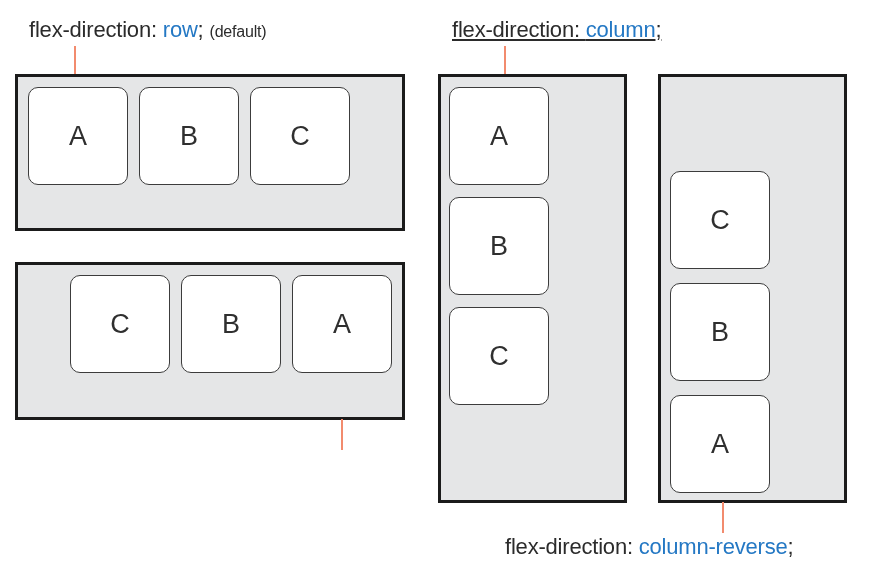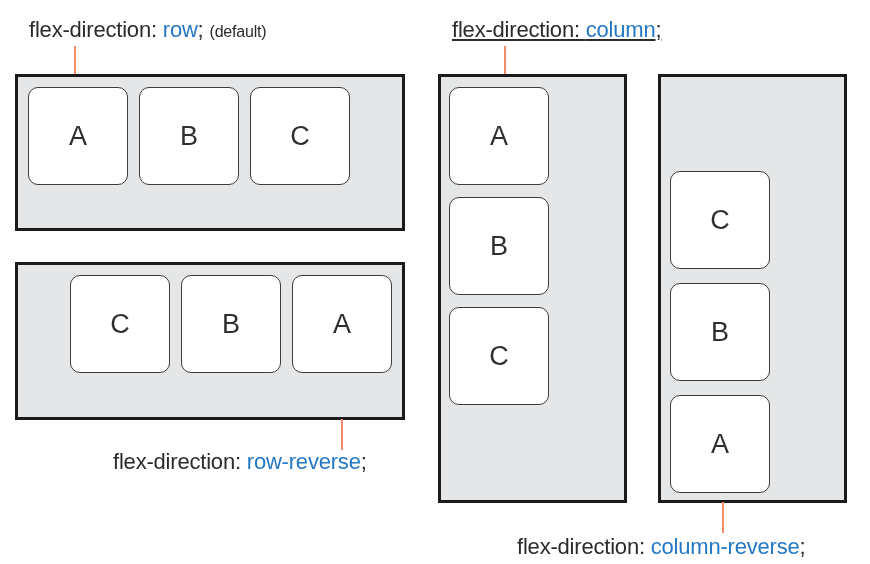--- a/index.html
+++ b/index.html
@@ -27,21 +27,21 @@
   }
   .caption .val { color: #2478c4; }
   .caption .note {
     font-size: 16px;
     color: #2b2b2b;
     margin-left: 6px;
   }
   #label-row            { left: 29px;  top: 17px; }
   #label-column         { left: 452px; top: 17px; text-decoration: underline; }
   #label-row-reverse    { left: 113px; top: 449px; }
-  #label-column-reverse { left: 517px; top: 534px; }
+  #label-column-reverse { left: 505px; top: 534px; }
 
   
   .connector {
     position: absolute;
     width: 2px;
     background: #f28b6e;
   }
   #conn-row            { left: 74px;  top: 46px;  height: 29px; }
   #conn-column         { left: 504px; top: 46px;  height: 29px; }
   #conn-row-reverse    { left: 341px; top: 419px; height: 31px; }
@@ -120,21 +120,20 @@
         <span>A</span>
       </div>
     <div class="box">
         <span>B</span>
       </div>
     <div class="box">
         <span>C</span>
       </div>
   </div>
   <div class="connector" id="conn-row-reverse"></div>
-  <div class="caption" id="label-row-reverse"><span class="pre">flex-direction: </span><span class="val">row-reverse</span><span class="pun">;</span></div>
 
   <div class="caption" id="label-column"><span class="pre">flex-direction: </span><span class="val">column</span><span class="pun">;</span></div>
   <div class="connector" id="conn-column"></div>
   <div class="panel" id="panel-column">
     <div class="box">
         <span>A</span>
       </div>
     <div class="box">
         <span>B</span>
       </div>

